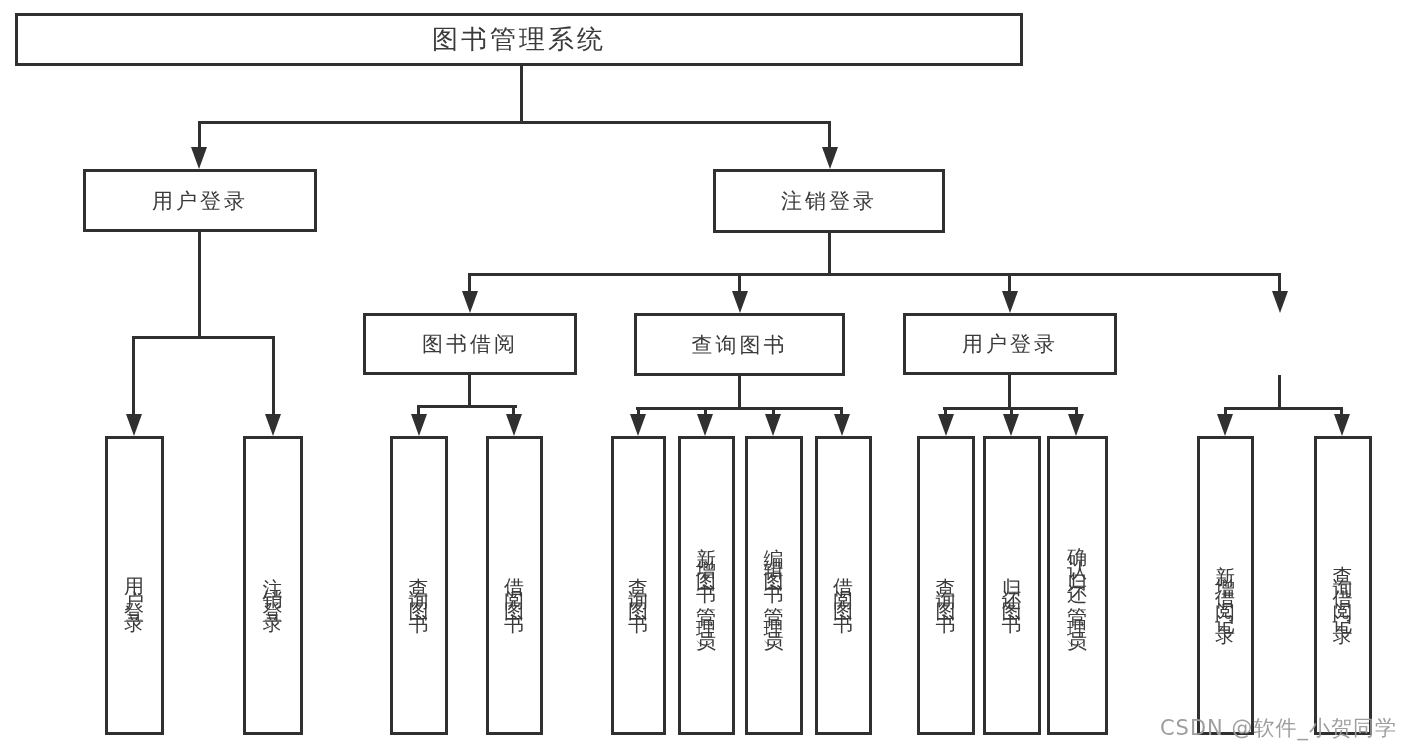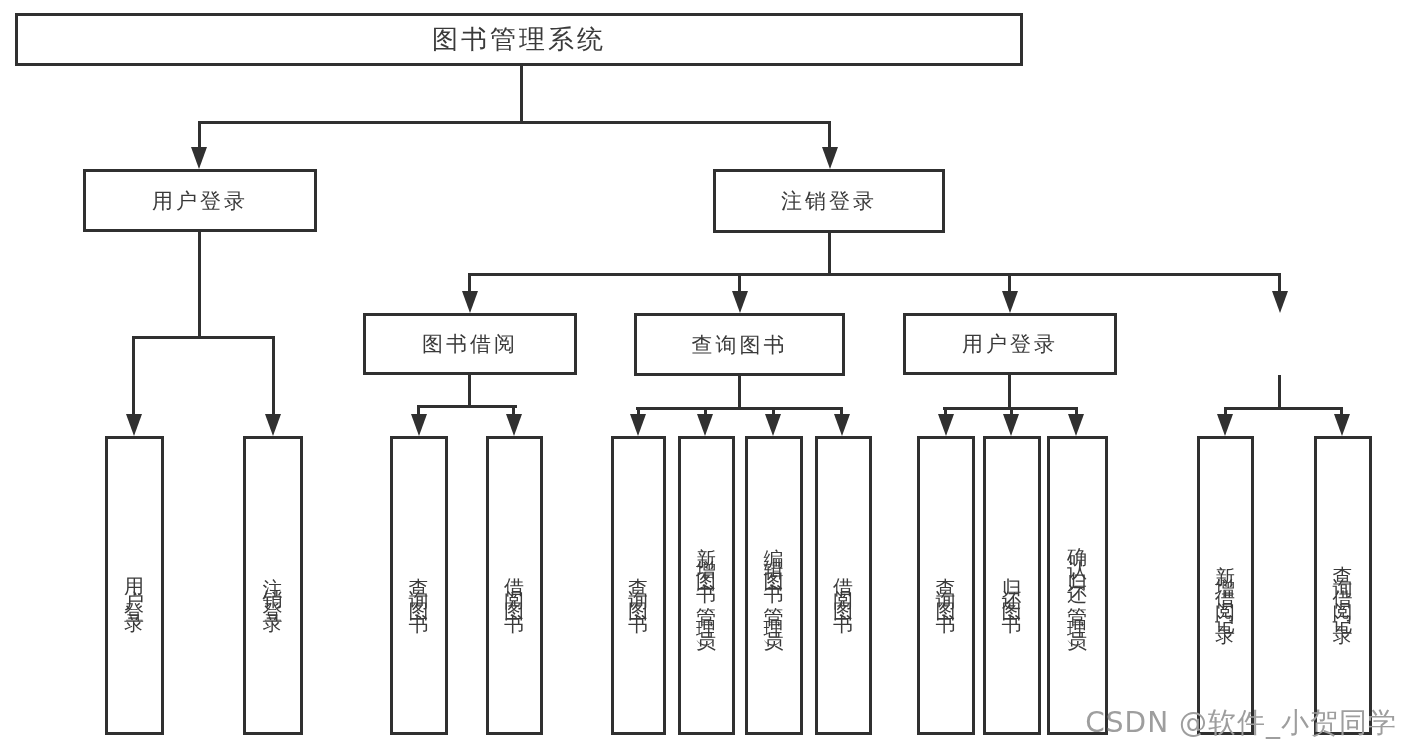--- a/index.html
+++ b/index.html
@@ -37,21 +37,21 @@
   }
   .ln{position:absolute;background:#303030;}
   .arr{
     position:absolute;width:0;height:0;
     border-left:8px solid transparent;
     border-right:8px solid transparent;
     border-top:22px solid #303030;
   }
   .watermark{
     position:absolute;right:8px;bottom:5px;
-    font-size:28px;color:#9e9e9e;letter-spacing:1px;
+    font-size:21px;color:#9e9e9e;letter-spacing:1px;
     white-space:nowrap;
   }
 </style>
 </head>
 <body>
 
 <div id="canvas">
 
   <div class="ln" style="left:520px;top:66px;width:3px;height:57px"></div>
   <div class="ln" style="left:198px;top:121px;width:633px;height:3px"></div>

